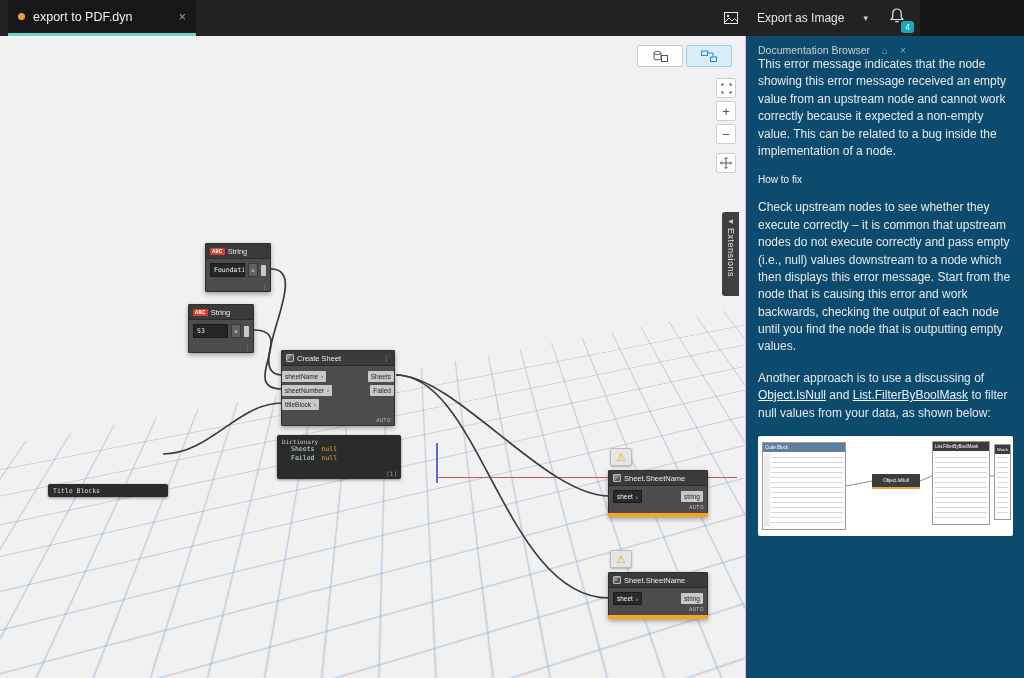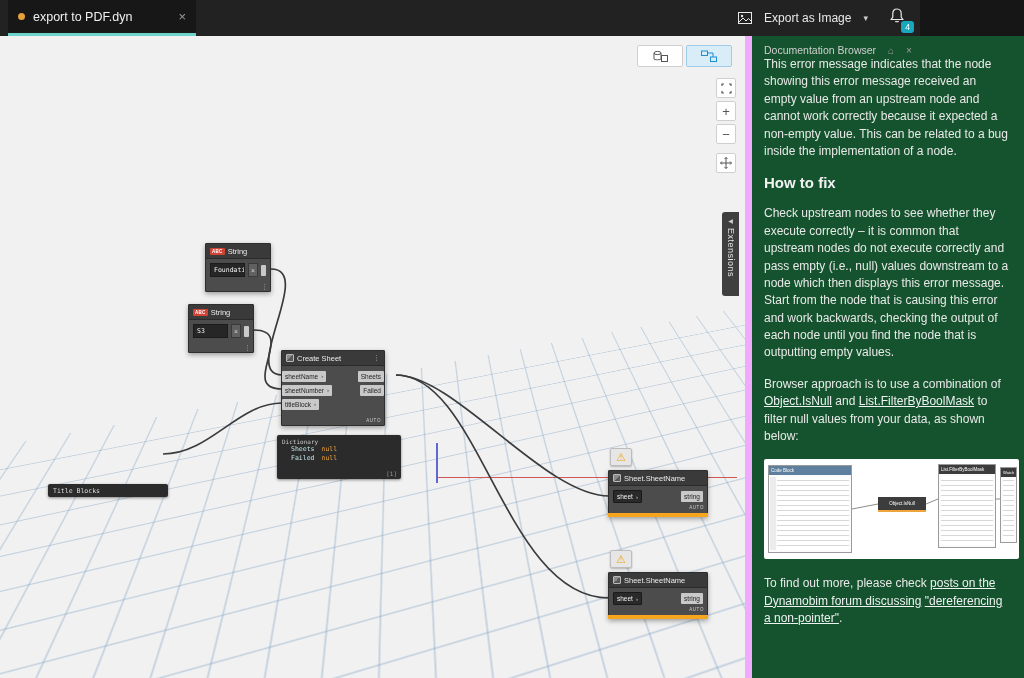--- a/index.html
+++ b/index.html
@@ -6,21 +6,21 @@
   html,body{width:1024px;height:678px;overflow:hidden;background:#161616;font-family:"Liberation Sans",sans-serif}
   .app{position:relative;width:1024px;height:678px;overflow:hidden}
 
   
   .topbar{position:absolute;left:0;top:0;width:920px;height:36px;background:#222222;z-index:30}
   .tab{position:absolute;left:8px;top:0;height:36px;width:188px;background:#171717;display:flex;align-items:center;gap:8px;padding:0 10px;border-bottom:3px solid #6ed3ca;cursor:pointer}
   .tab-dot{width:7px;height:7px;border-radius:50%;background:#e7a03c;flex:0 0 auto}
   .tab-title{color:#f0f0f0;font-size:12.5px;white-space:nowrap}
   .tab-close{margin-left:auto;color:#9c9c9c;font-size:13px;line-height:1}
   .topbar-right{position:absolute;right:12px;top:0;height:36px;display:flex;align-items:center;gap:20px}
-  .export-btn{display:flex;align-items:center;gap:12px;color:#e8e8e8;font-size:12px;cursor:pointer}
+  .export-btn{display:flex;align-items:center;gap:19px;color:#e8e8e8;font-size:12px;cursor:pointer}
   .export-caret{font-size:9px;color:#cfcfcf}
   .bell-wrap{position:relative;width:20px;height:22px}
   .badge{position:absolute;right:-6px;bottom:-4px;background:#18a7bd;color:#fff;font-size:8.5px;padding:1px 4px;border-radius:3px;line-height:1.2}
 
   
   .canvas{position:absolute;left:0;top:36px;width:745px;height:642px;background:#f1f1f1;overflow:hidden}
   .grid-plane{position:absolute;left:-620px;top:290px;width:2300px;height:1500px;
     background-image:
       repeating-linear-gradient(90deg, rgba(125,160,195,.40) 0 1px, transparent 1px 30px),
       repeating-linear-gradient(0deg, rgba(125,160,195,.40) 0 1px, transparent 1px 30px);
@@ -71,27 +71,27 @@
   .tb-group.plain{background:#ffffff;border:1px solid #cfcfcf}
   .tb-group.active{background:#d8edf8;border:1px solid #9fcce8}
   .zoom-stack{position:absolute;right:9px;top:42px;display:flex;flex-direction:column;gap:3px;z-index:10}
   .zoom-btn{width:20px;height:20px;background:#ffffff;border:1px solid #cfcfcf;border-radius:2px;display:flex;align-items:center;justify-content:center;color:#555;font-size:13px;cursor:pointer}
   .zoom-btn.gap{margin-top:6px}
   .ext-tab{position:absolute;right:6px;top:176px;width:17px;height:84px;background:#3f3f3f;border-radius:3px 0 0 3px;display:flex;flex-direction:column;align-items:center;padding-top:5px;gap:4px;cursor:pointer;z-index:10}
   .ext-arrow{color:#cfcfcf;font-size:6px}
   .ext-label{writing-mode:vertical-rl;color:#e3e3e3;font-size:9px;letter-spacing:.5px}
 
   
-  .docs{position:absolute;left:745px;top:36px;width:279px;height:642px;background:#14532d;border-left:7px solid #f0abfc;color:#e9e9e9;overflow:hidden;z-index:20}
+  .docs{position:absolute;left:745px;top:36px;width:279px;height:642px;background:#0c4a6e;border-left:1px solid #f0abfc;color:#e9e9e9;overflow:hidden;z-index:20}
   .docs-inner{padding:8px 12px 0 12px}
   .docs-header{display:flex;align-items:center;gap:12px;font-size:10.5px;color:#cfcfcf}
   .hicon{color:#9f9f9f;font-size:10px;cursor:pointer}
   .article-title{font-size:17px;font-weight:bold;color:#ffffff;margin:18px 0 14px;letter-spacing:.2px}
   .docs p{font-size:12px;line-height:1.45;margin-bottom:14px;color:#e9e9e9}
-  .docs h2{font-size:15px;font-weight:bold;margin:2px 0 14px;color:#f2f2f2}
+  .docs h2{font-size:10px;font-weight:normal;margin:2px 0 14px;color:#f2f2f2}
   .dlink{text-decoration:underline;cursor:pointer;color:#eef2f2}
 
   
   .fig{position:relative;width:255px;height:100px;background:#ffffff;border-radius:2px;margin-bottom:16px;overflow:hidden}
   .f-node{position:absolute;border:1px solid #9a9a9a;background:#fbfbfb}
   .f-head{height:9px;display:flex;align-items:center;padding:0 2px;font-size:4.5px;white-space:nowrap;overflow:hidden}
   .f-head.blue{background:#5f7f9e;color:#fff}
   .f-head.dark{background:#3c3c3c;color:#fff}
   .f-stripes{position:absolute;left:8px;right:2px;top:11px;bottom:2px;background:repeating-linear-gradient(0deg,#ffffff 0 4px,#d8d8d8 4px 5px)}
   .f-gutter{position:absolute;left:1px;top:11px;bottom:2px;width:6px;background:#ececec}
@@ -166,21 +166,21 @@
       <div class="node-body">
         <span class="str-input">S3</span>
         <span class="mini-btn">×</span>
         <span class="out-notch"></span>
       </div>
       <div class="node-footer">
         <span class="corner-dots">⋮</span>
       </div>
     </div>
 
-    <div class="node" style="left:281px;top:314px;width:104px;height:76px">
+    <div class="node" style="left:281px;top:314px;width:114px;height:76px">
       <div class="node-title">
         <span class="node-glyph"></span>
         <span>Create Sheet</span>
         <span class="title-dots">⋮</span>
       </div>
       <div class="cs-rows">
         <div class="cs-row">
           <span class="chip">
               <span>sheetName</span>
               <span class="chev">›</span>
@@ -311,21 +311,21 @@
         <span class="hicon">×</span>
       </div>
 
 
       <p>This error message indicates that the node showing this error message received an empty value from an upstream node and cannot work correctly because it expected a non-empty value. This can be related to a bug inside the implementation of a node.</p>
 
       <h2>How to fix</h2>
 
       <p>Check upstream nodes to see whether they execute correctly – it is common that upstream nodes do not execute correctly and pass empty (i.e., null) values downstream to a node which then displays this error message. Start from the node that is causing this error and work backwards, checking the output of each node until you find the node that is outputting empty values.</p>
 
-      <p><span>Browser approach is to use a combination of </span><span class="dlink">Object.IsNull</span><span> and </span><span class="dlink">List.FilterByBoolMask</span><span> to filter null values from your data, as shown below:</span></p>
+      <p><span>Another approach is to use a discussing of </span><span class="dlink">Object.IsNull</span><span> and </span><span class="dlink">List.FilterByBoolMask</span><span> to filter null values from your data, as shown below:</span></p>
 
       <div class="fig">
         <svg width="255" height="100">
           <line x1="88" y1="50" x2="114" y2="45"></line>
           <line x1="162" y1="45" x2="174" y2="40"></line>
           <line x1="232" y1="40" x2="236" y2="40"></line>
         </svg>
         <div class="f-node" style="left:4px;top:6px;width:84px;height:88px">
           <div class="f-head blue">Code Block</div>
           <div class="f-gutter"></div>
@@ -336,17 +336,16 @@
           <div class="f-head dark">List.FilterByBoolMask</div>
           <div class="f-stripes" style="left:2px"></div>
         </div>
         <div class="f-node" style="left:236px;top:8px;width:17px;height:76px">
           <div class="f-head dark" style="font-size:4px">Watch</div>
           <div class="f-stripes" style="left:2px"></div>
         </div>
       </div>
 
 
-      <p><span>To find out more, please check </span><span class="dlink">posts on the Dynamobim forum discussing</span><span> </span><span class="dlink">"dereferencing a non-pointer"</span><span>.</span></p>
     </div>
   </div>
 
 </div>
 
 </body></html>

